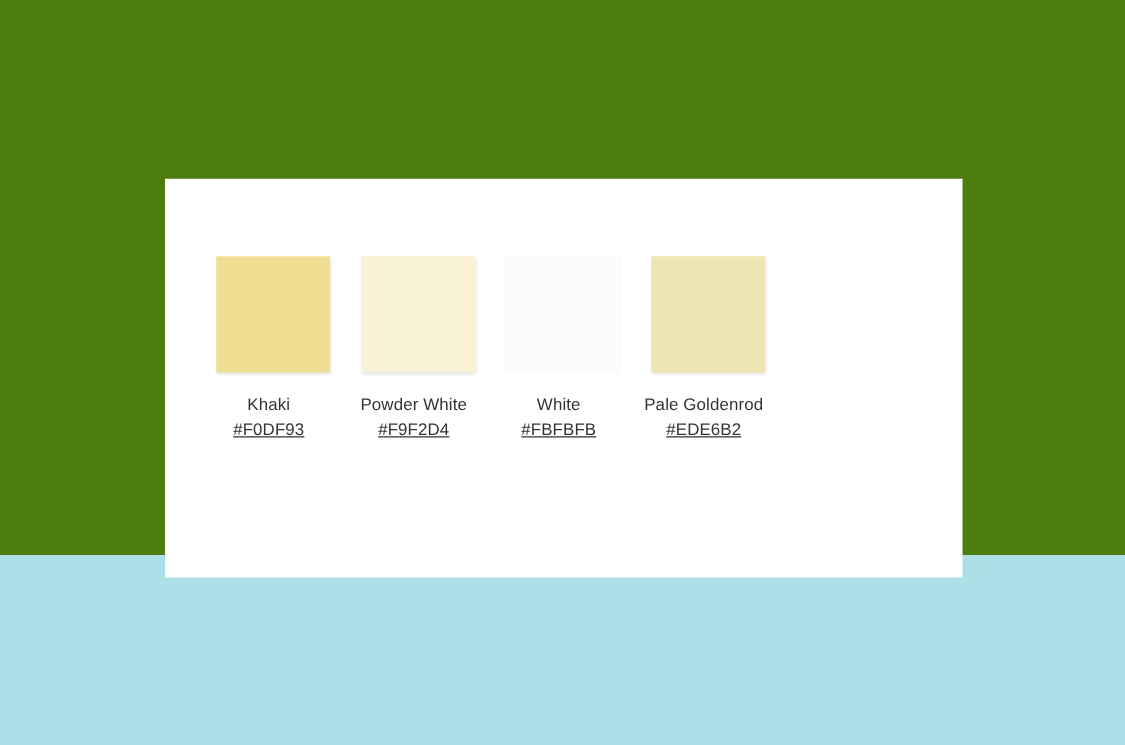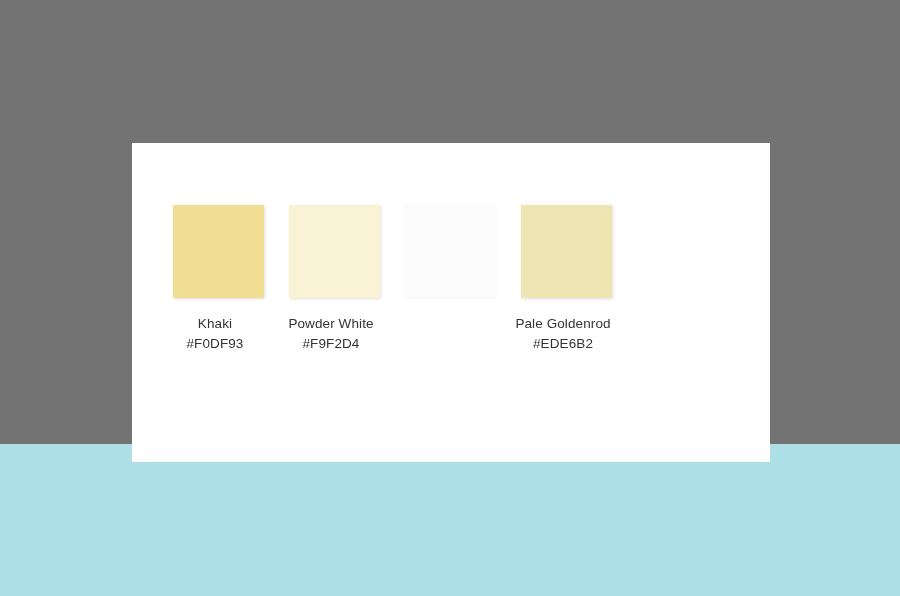--- a/index.html
+++ b/index.html
@@ -10,21 +10,21 @@
     width: 900px;
     height: 596px;
     overflow: hidden;
     font-family: "Liberation Sans", sans-serif;
     background: #ade0e6;
   }
   #canvas {
     position: relative;
     width: 900px;
     height: 444px;
-    background: #737373;
+    background: #4d7c0f;
   }
   #palette-card {
     position: absolute;
     left: 132px;
     top: 143px;
     width: 638px;
     height: 319px;
     background: #ffffff;
   }
   #swatch-row {
@@ -63,20 +63,21 @@
     font-size: 13.5px;
     line-height: 20px;
     color: #333333;
     letter-spacing: 0.1px;
   }
   .swatch-name {
     display: block;
   }
   .swatch-hex {
     display: block;
+    text-decoration: underline;
   }
 </style>
 </head>
 <body>
 
 <div id="canvas">
   <div id="palette-card">
     <div id="swatch-row">
         <div class="swatch-cell">
           <div class="swatch-chip" style="background-color: rgb(240, 223, 147);"></div>
@@ -87,20 +88,24 @@
         </div>
         <div class="swatch-cell">
           <div class="swatch-chip" style="background-color: rgb(249, 242, 212);"></div>
           <div class="swatch-label">
             <span class="swatch-name">Powder White</span>
             <span class="swatch-hex">#F9F2D4</span>
           </div>
         </div>
         <div class="swatch-cell">
           <div class="swatch-chip no-shadow" style="background-color: rgb(251, 251, 251);"></div>
+          <div class="swatch-label">
+            <span class="swatch-name">White</span>
+            <span class="swatch-hex">#FBFBFB</span>
+          </div>
         </div>
         <div class="swatch-cell">
           <div class="swatch-chip" style="background-color: rgb(237, 230, 178);"></div>
           <div class="swatch-label">
             <span class="swatch-name">Pale Goldenrod</span>
             <span class="swatch-hex">#EDE6B2</span>
           </div>
         </div>
       </div>
   </div>

